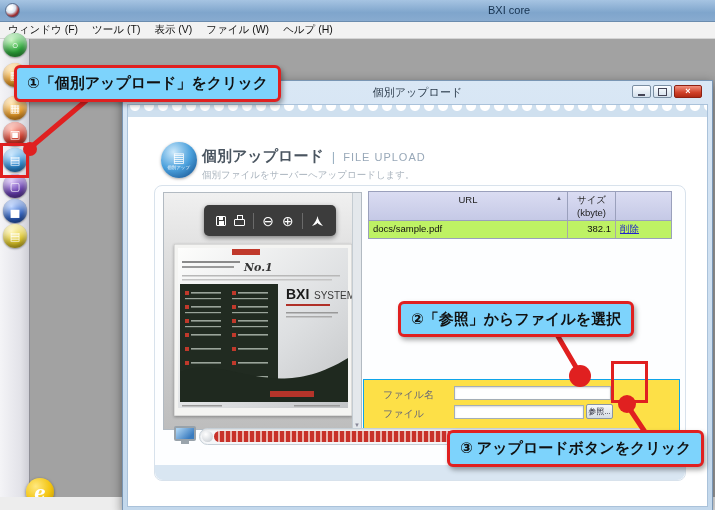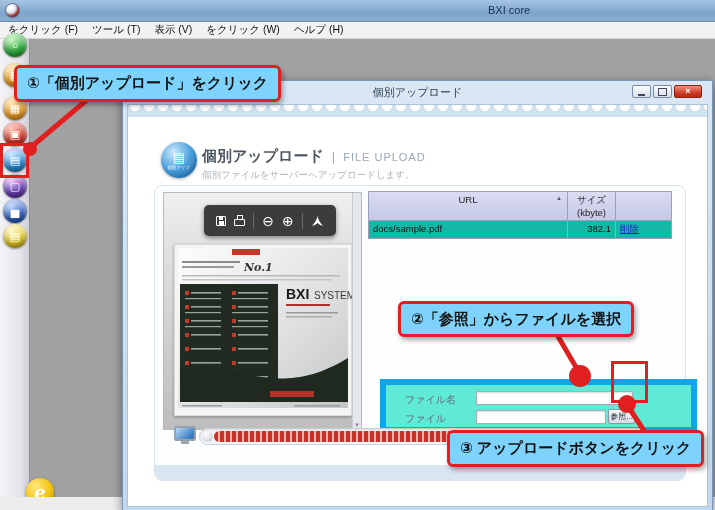--- a/index.html
+++ b/index.html
@@ -83,29 +83,29 @@
   .i-print { width:11px; height:7px; border:1.5px solid #fff; border-radius:1px; position:relative; margin-top:3px; cursor:pointer; }
   .i-print::before { content:""; position:absolute; top:-5px; left:2px; width:4px; height:3px; border:1.5px solid #fff; border-bottom:none; }
   .pdf-page { position:absolute; left:10px; top:51px; width:178px; height:172px; box-shadow:0 1px 3px rgba(0,0,0,.3); }
 
   
   .url-table { position:absolute; left:240px; top:86px; width:304px; border:1px solid #9aa0bc; font-size:9.5px; }
   .t-head { display:grid; grid-template-columns:199px 48px 55px; background:linear-gradient(#dadcf2,#c5c9e6); color:#222; }
   .t-head > div { padding:2px 3px; border-right:1px solid #9aa0bc; text-align:center; position:relative; cursor:pointer; }
   .t-head > div:last-child { border-right:none; }
   .sort-mark { position:absolute; right:5px; top:3px; font-size:6px; color:#556; }
-  .t-row { display:grid; grid-template-columns:199px 48px 55px; background:#14b8a6; border-top:1px solid #9aa0bc; color:#111; }
+  .t-row { display:grid; grid-template-columns:199px 48px 55px; background:#bef264; border-top:1px solid #9aa0bc; color:#111; }
   .t-row > div { padding:2px 4px; border-right:1px solid #a8a8a8; }
   .t-row > div:last-child { border-right:none; text-align:left; }
   .cell-size { text-align:right; }
   .del-link { color:#2222cc; text-decoration:underline; cursor:pointer; }
 
   
-  .form-panel { position:absolute; left:252px; top:274px; width:317px; height:54px;
-    background:#5eead4; border:6px solid #0ea5e9; }
+  .form-panel { position:absolute; left:235px; top:274px; width:317px; height:54px;
+    background:#fde047; border:1px solid #0ea5e9; }
   .f-label { position:absolute; left:19px; font-size:10px; color:#667; }
   .f-input { position:absolute; left:90px; height:14px; background:#fff; border:1px solid #a4aeb6;
     box-shadow:inset 0 1px 2px rgba(0,0,0,.15); font-size:10px; padding:0 2px; }
   .browse-btn { position:absolute; left:222px; top:24px; width:27px; height:15px; font-size:8px; color:#223;
     background:linear-gradient(#f6f8fa,#d6dde3); border:1px solid #8a96a2; border-radius:2px; text-align:center; line-height:13px; cursor:pointer; }
 
   
   .pc-monitor { position:absolute; left:172px; top:424px; width:22px; height:15px; border:2px solid #98a2aa; border-radius:2px;
     background:linear-gradient(135deg,#a8d0f0 10%,#3a7cc0 80%); }
   .pc-monitor::after { content:""; position:absolute; left:5px; top:13px; width:8px; height:3px; background:#9aa4ac; }
@@ -126,24 +126,24 @@
 </head>
 <body>
 
 <div id="screen">
 
   <div class="titlebar">
     <div class="app-icon"></div>
     <div class="app-title">BXI core</div>
   </div>
   <div class="menubar">
-    <span class="menu-item">をクリック (F)</span>
+    <span class="menu-item">ウィンドウ (F)</span>
     <span class="menu-item">ツール (T)</span>
     <span class="menu-item">表示 (V)</span>
-    <span class="menu-item">をクリック (W)</span>
+    <span class="menu-item">ファイル (W)</span>
     <span class="menu-item">ヘルプ (H)</span>
   </div>
 
   <div class="sidebar"></div>
   <div class="s-icon c-green" style="top:33px">
       <span>○</span>
     </div>
   <div class="s-icon c-amber" style="top:63px">
       <span>▦</span>
     </div>

